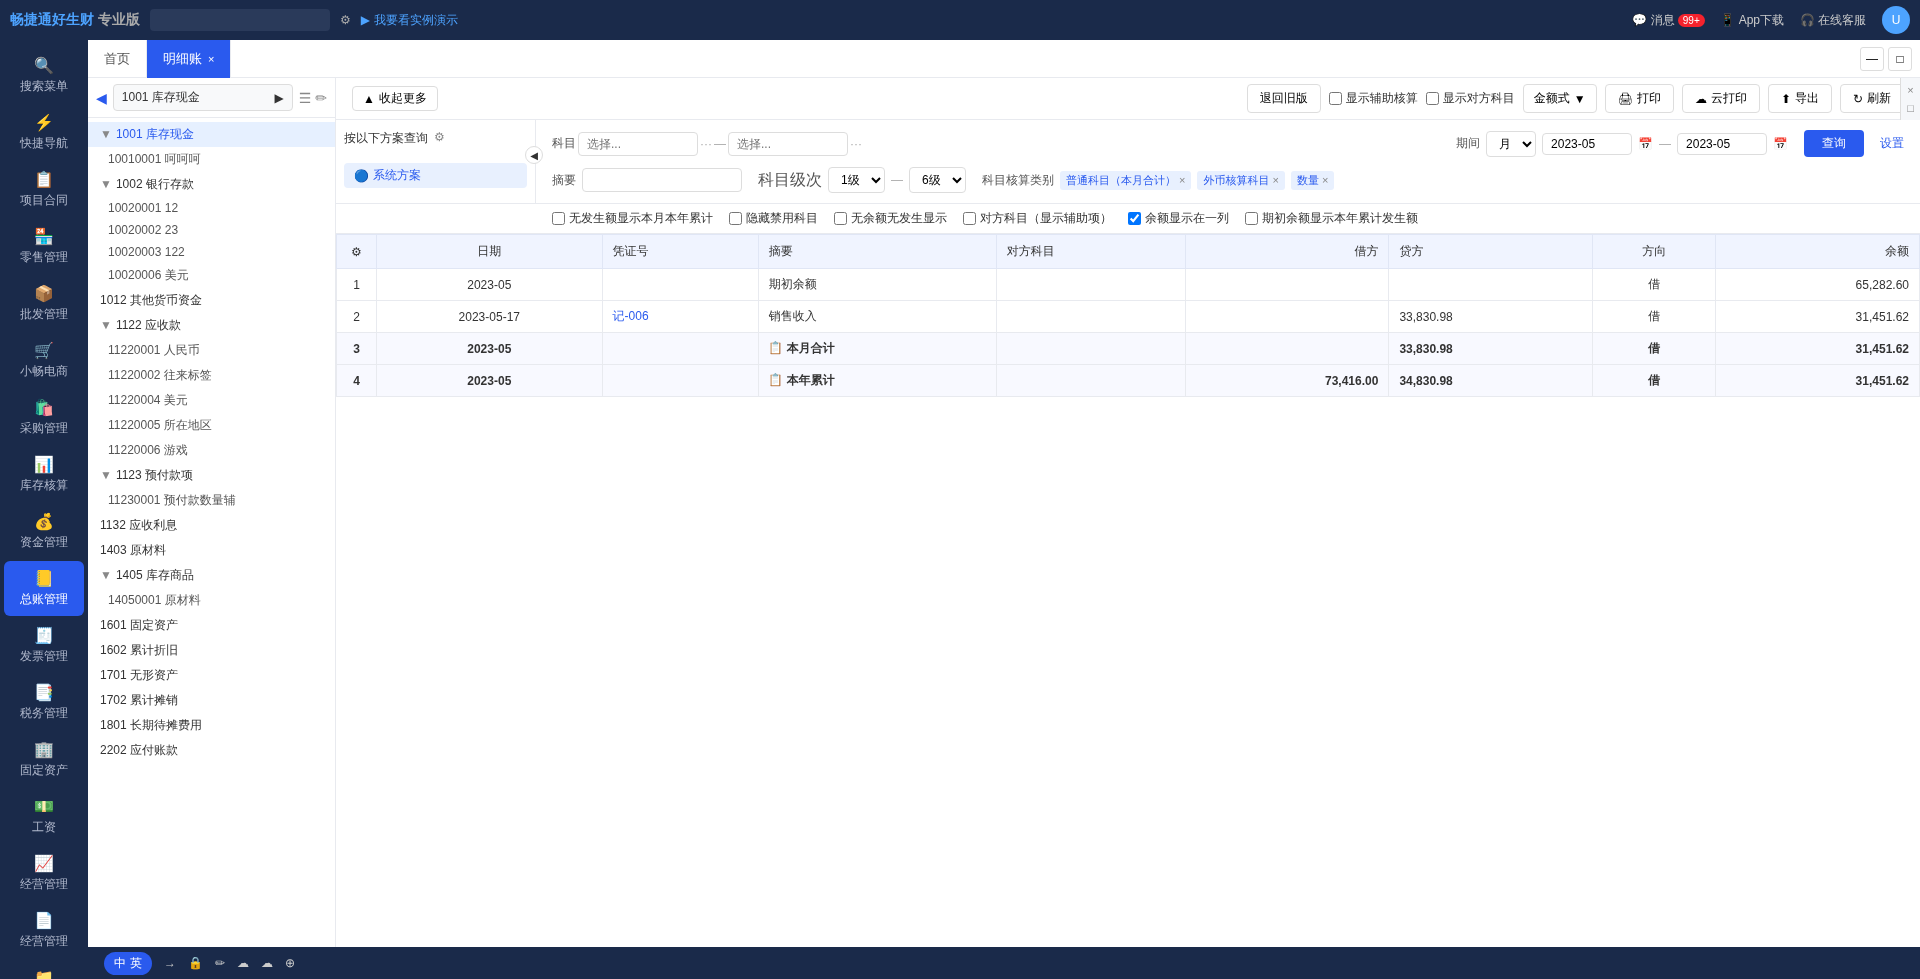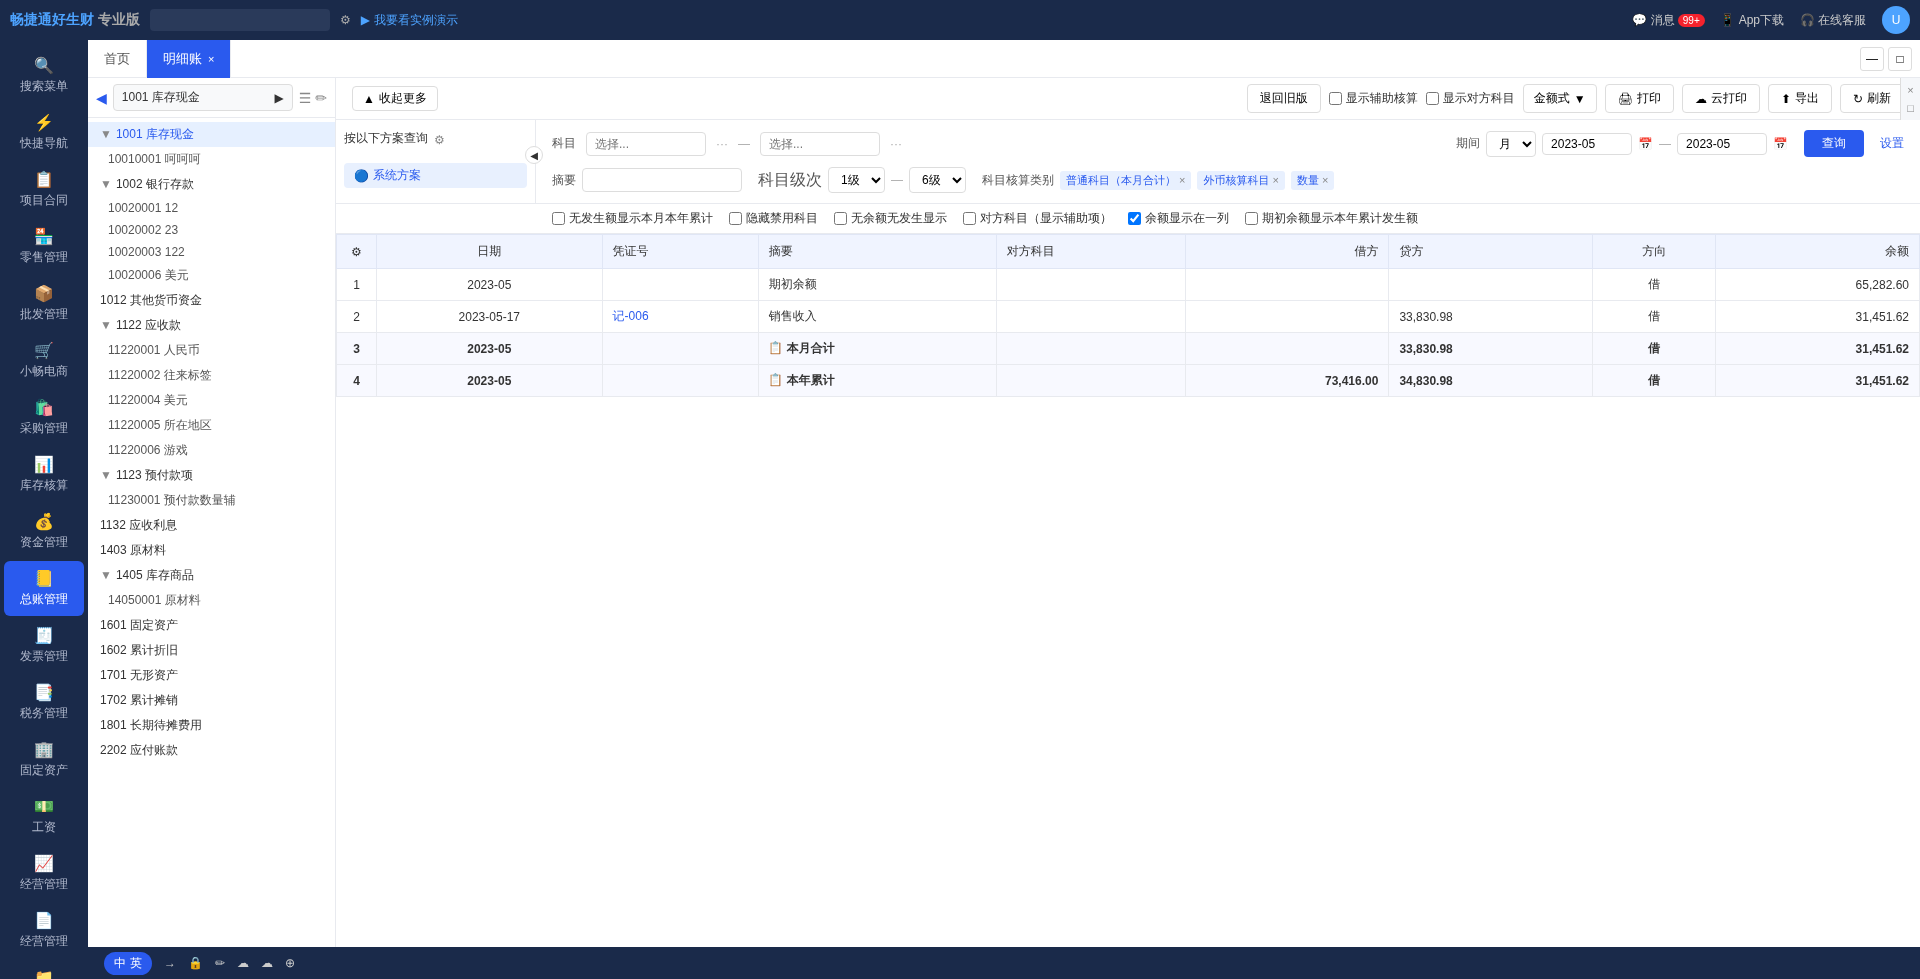--- a/index.html
+++ b/index.html
@@ -491,37 +491,37 @@
             <button class="btn-outline">
               <span>↻</span>
               <span>刷新</span>
             </button>
           </div>
         </div>
 
         <div style="background:#fff;border-bottom:1px solid #e8eaef;display:flex;flex-shrink:0;">
 
           <div style="width:200px;border-right:1px solid #e8eaef;padding:10px 8px;display:flex;flex-direction:column;gap:8px;position:relative;">
-            <div style="display:flex;align-items:flex-end;gap:6px;">
+            <div style="display:flex;align-items:flex-start;gap:6px;">
               <span style="font-size:12px;font-weight:500;">按以下方案查询</span>
               <span style="color:#888;cursor:pointer;">⚙</span>
             </div>
             <div style="position:relative;">
               <span style="position:absolute;right:-16px;top:50%;transform:translateY(-50%);background:#fff;border:1px solid #ddd;border-radius:50%;width:18px;height:18px;display:flex;align-items:center;justify-content:center;cursor:pointer;font-size:10px;z-index:5;">◀</span>
             </div>
             <button class="query-scheme-btn">
               <span>🔵</span>
               <span>系统方案</span>
             </button>
           </div>
 
           <div style="flex:1;padding:10px 16px;">
 
             <div style="display:flex;align-items:center;gap:16px;margin-bottom:10px;">
-              <div style="display:flex;align-items:center;gap:10px;">
+              <div style="display:flex;align-items:center;gap:2px;">
                 <span style="font-size:12px;color:#555;">科目</span>
                 <input class="query-input query-input-wide" style="width: 120px;" placeholder="选择...">
                 <span style="color:#aaa;">···</span>
                 <span style="color:#aaa;">—</span>
                 <input class="query-input query-input-wide" style="width: 120px;" placeholder="选择...">
                 <span style="color:#aaa;">···</span>
               </div>
               <div style="flex:1;"></div>
               <div style="display:flex;align-items:center;gap:6px;">
                 <span style="font-size:12px;color:#555;">期间</span>

